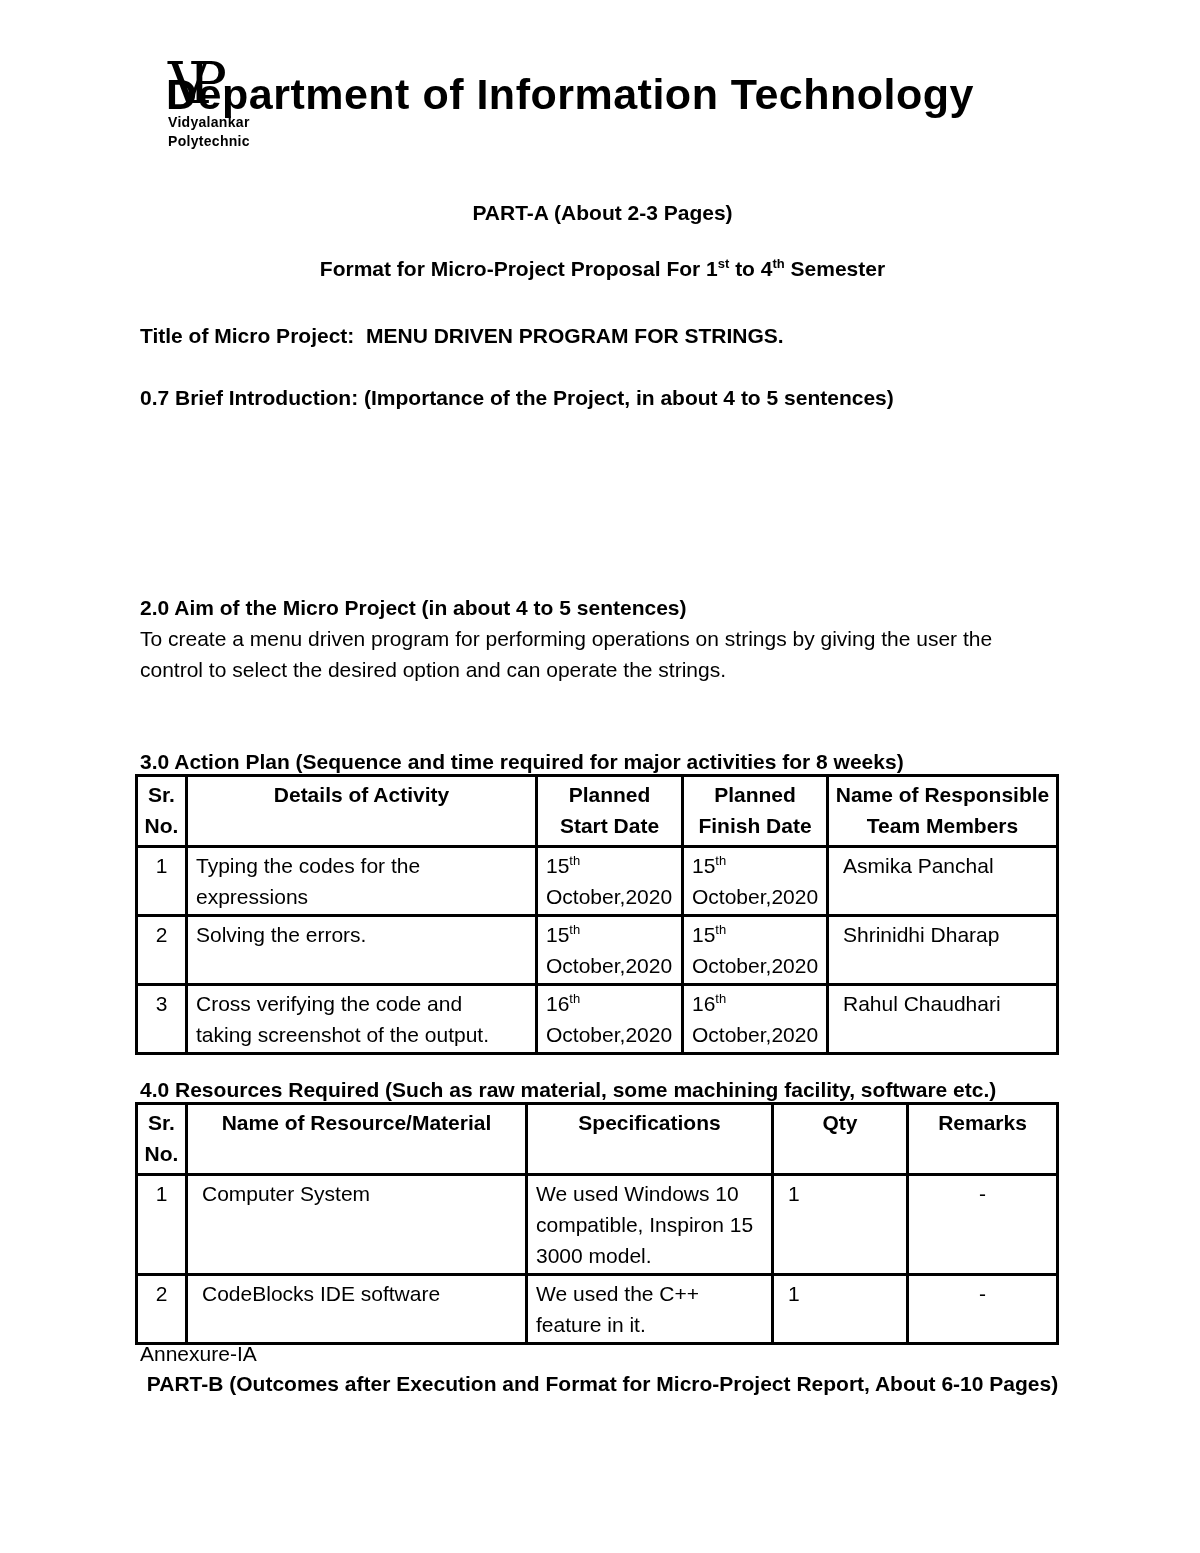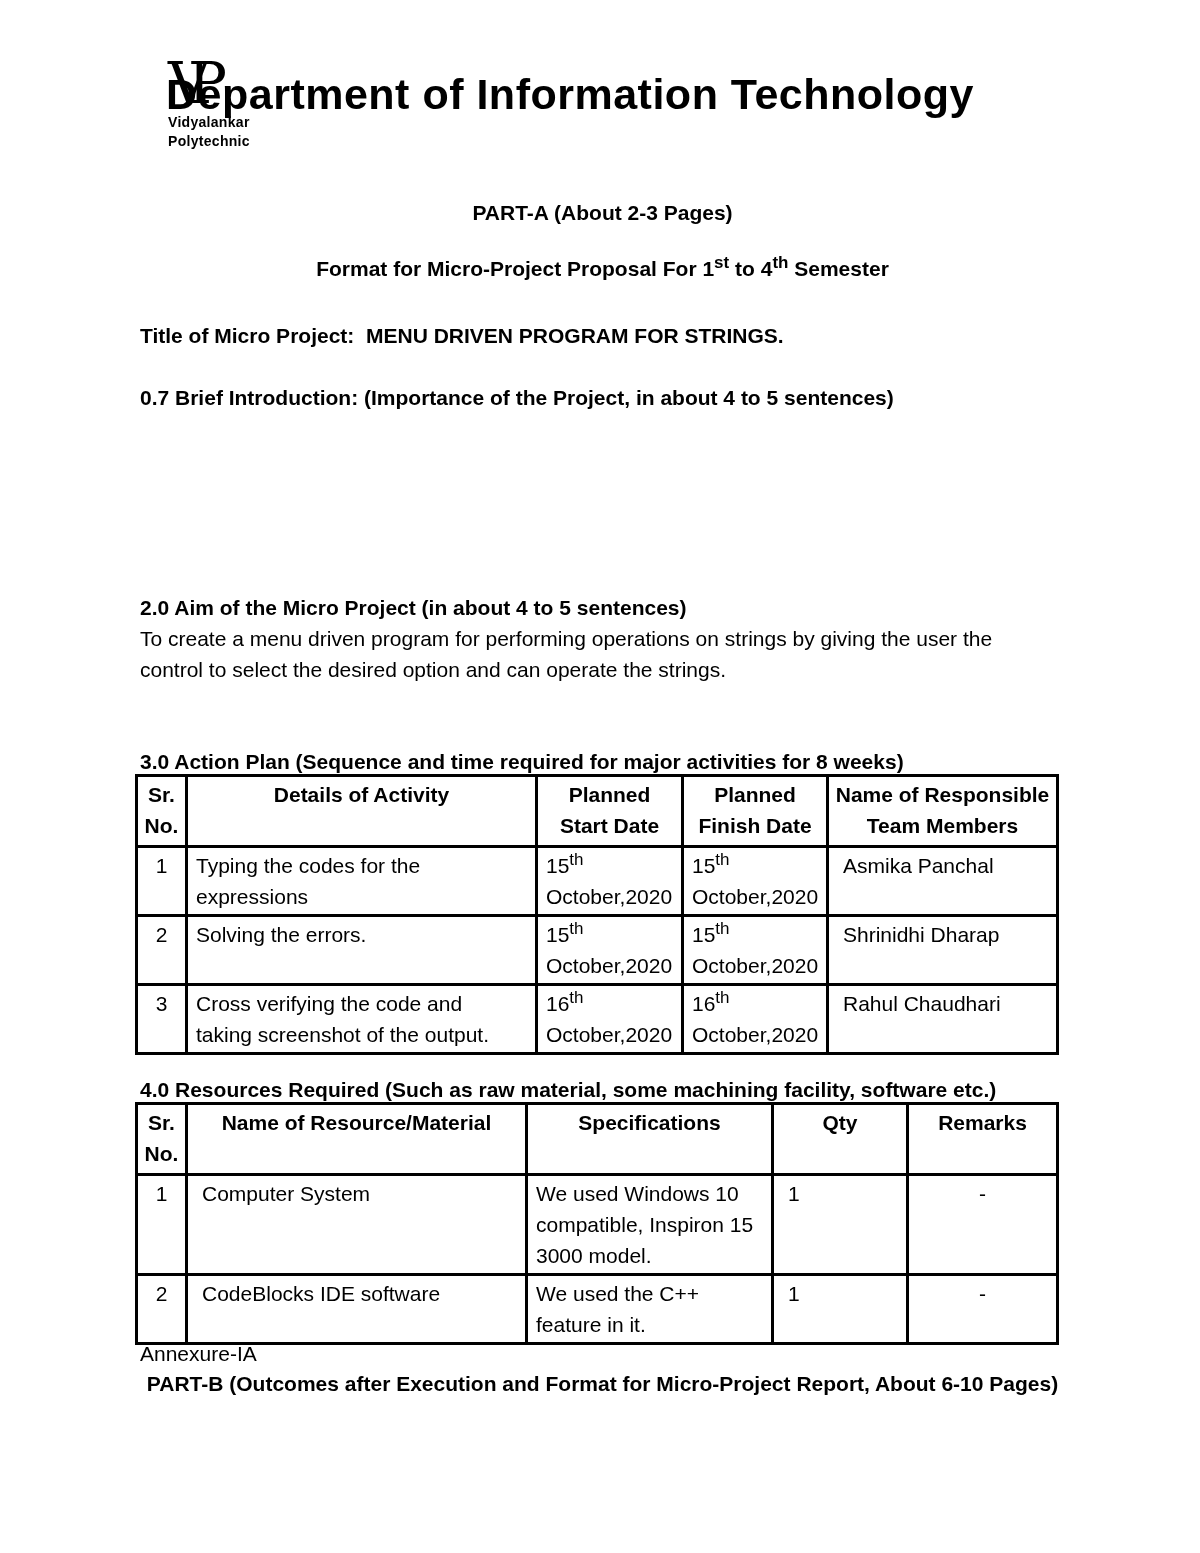--- a/index.html
+++ b/index.html
@@ -38,21 +38,21 @@
     letter-spacing:0.5px;
   }
   
   .block {
     position:absolute; left:140px; width:925px;
     font-size:21px; line-height:31px;
   }
   .center  { text-align:center; }
   .bold    { font-weight:700; }
   .preline { white-space:pre-line; }
-  sup.ord  { font-size:17px; line-height:0; vertical-align:super; }
+  sup.ord  { font-size:13px; line-height:0; vertical-align:super; }
   
   table.doc-table {
     position:absolute; left:135px;
     border-collapse:collapse; table-layout:fixed;
     width:921px;
     font-size:21px; line-height:31px;
   }
   .doc-table th, .doc-table td {
     border:3px solid #000;
     vertical-align:top;

